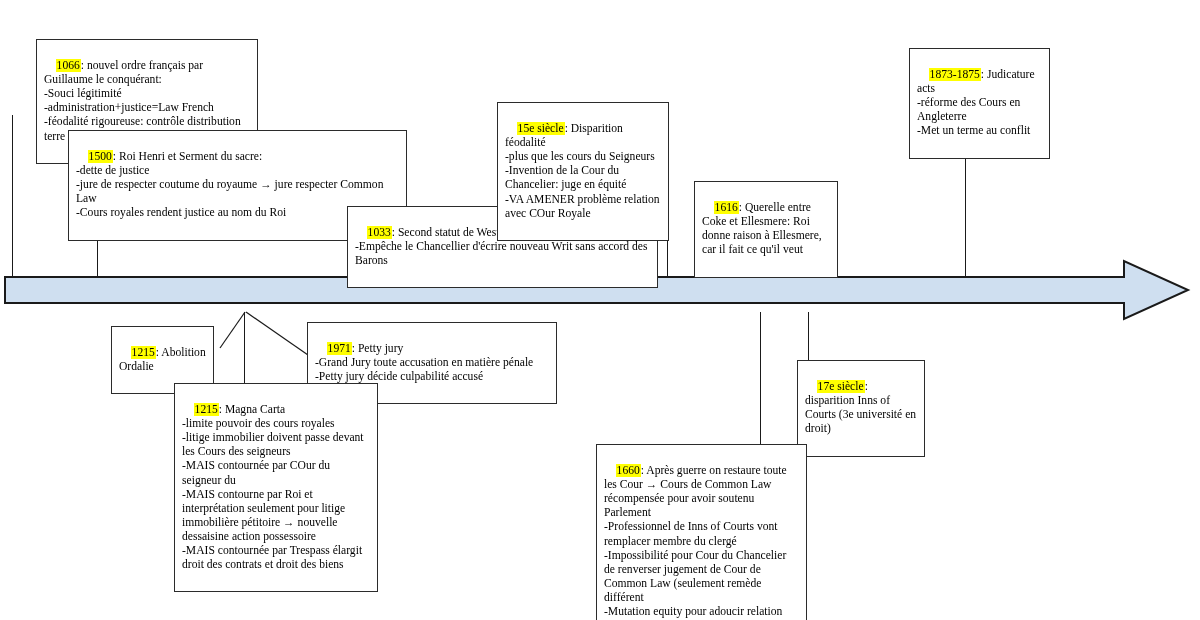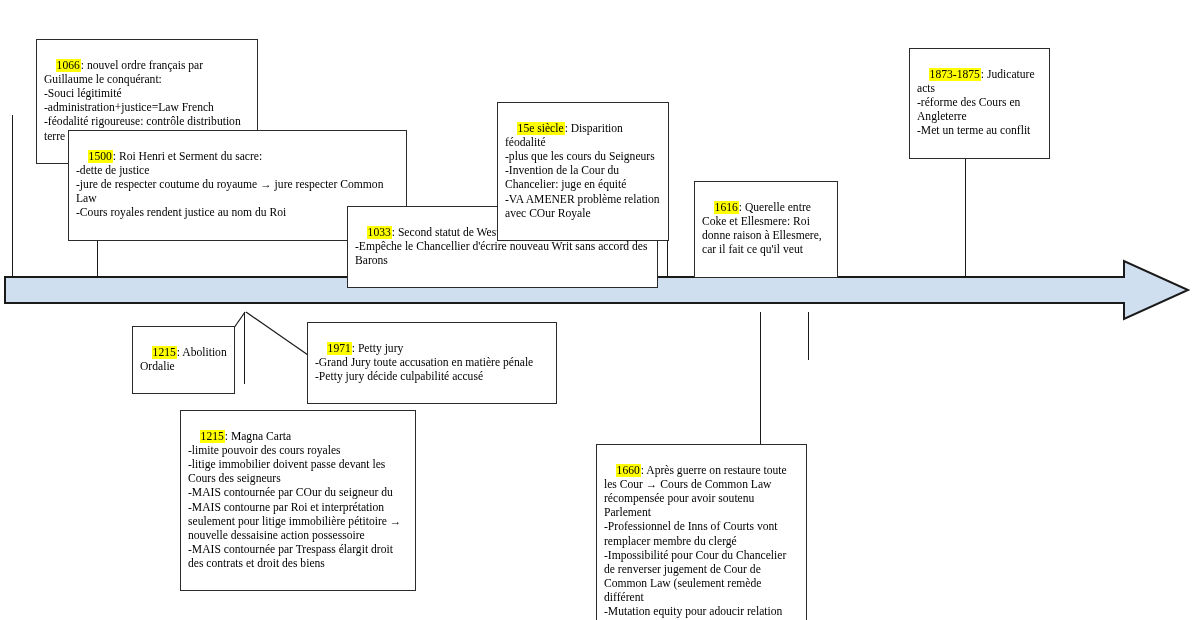--- a/index.html
+++ b/index.html
@@ -105,39 +105,42 @@
   <div class="note" style="left:694px; top:158px; width:144px;margin-top:23px;">
     <span class="yr">1616</span><span>: </span><span>Querelle entre Coke et Ellesmere: Roi donne raison à Ellesmere, car il fait ce qu'il veut</span>
   </div>
 
   <div class="note" style="left:909px; top:48px; width:141px;">
     <span class="yr">1873-1875</span><span>: </span><span>Judicature acts
 -réforme des Cours en Angleterre
 -Met un terme au conflit</span>
   </div>
 
-  <div class="note" style="left:132px; top:326px; width:103px;">
+  <div class="note" style="left:111px; top:326px; width:103px;">
     <span class="yr">1215</span><span>: </span><span>Abolition Ordalie</span>
   </div>
 
   <div class="note" style="left:307px; top:322px; width:250px;">
     <span class="yr">1971</span><span>: </span><span>Petty jury
 -Grand Jury toute accusation en matière pénale
 -Petty jury décide culpabilité accusé</span>
   </div>
 
-  <div class="note" style="left:180px; top:383px; width:236px;margin-top:27px;">
+  <div class="note" style="left:174px; top:383px; width:204px;">
     <span class="yr">1215</span><span>: </span><span>Magna Carta
 -limite pouvoir des cours royales
 -litige immobilier doivent passe devant les Cours des seigneurs
 -MAIS contournée par COur du seigneur du
 -MAIS contourne par Roi et interprétation seulement pour litige immobilière pétitoire → nouvelle dessaisine action possessoire
 -MAIS contournée par Trespass élargit droit des contrats et droit des biens</span>
   </div>
 
+  <div class="note" style="left:797px; top:360px; width:128px;">
+    <span class="yr">17e siècle</span><span>: </span><span>disparition Inns of Courts (3e université en droit)</span>
+  </div>
 
   <div class="note" style="left:596px; top:444px; width:211px;">
     <span class="yr">1660</span><span>: </span><span>Après guerre on restaure toute les Cour → Cours de Common Law récompensée pour avoir soutenu Parlement
 -Professionnel de Inns of Courts vont remplacer membre du clergé
 -Impossibilité pour Cour du Chancelier de renverser jugement de Cour de Common Law (seulement remède différent
 -Mutation equity pour adoucir relation</span>
   </div>
 
 </div>
 

